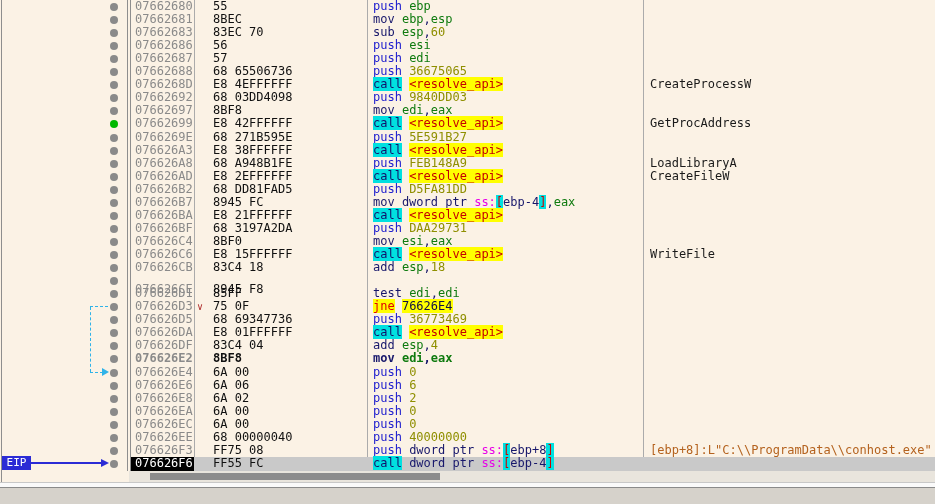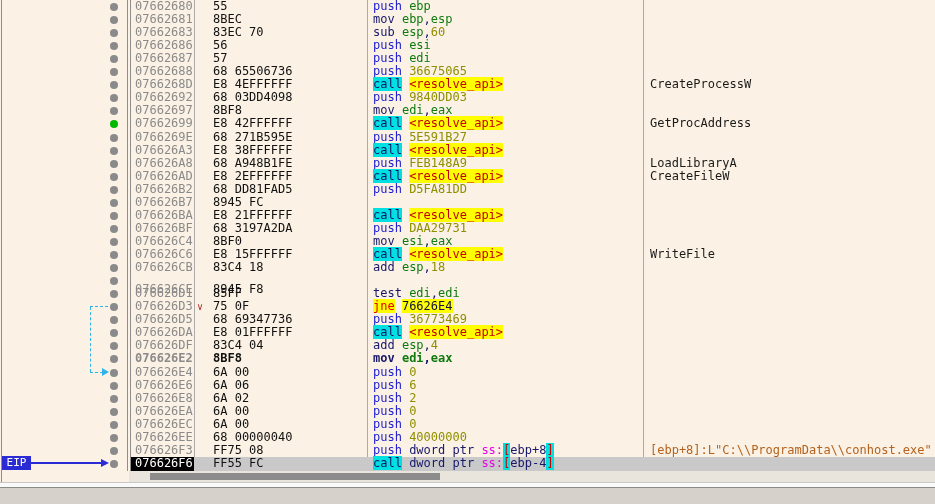--- a/index.html
+++ b/index.html
@@ -75,21 +75,21 @@
       <div class="row" style="top: 65px;"><span class="addr">07662688</span><span class="bytes">68 65506736</span><span class="instr"><span class="tk-mp">push </span><span class="tk-im">36675065</span></span></div>
       <div class="row" style="top: 78px;"><span class="addr">0766268D</span><span class="bytes">E8 4EFFFFFF</span><span class="instr"><span class="tk-ca">call</span><span class="tk-sp"> </span><span class="tk-la">&lt;resolve_api&gt;</span></span><span class="comment">CreateProcessW</span></div>
       <div class="row" style="top: 91px;"><span class="addr">07662692</span><span class="bytes">68 03DD4098</span><span class="instr"><span class="tk-mp">push </span><span class="tk-im">9840DD03</span></span></div>
       <div class="row" style="top: 104px;"><span class="addr">07662697</span><span class="bytes">8BF8</span><span class="instr"><span class="tk-mn">mov </span><span class="tk-rg">edi</span><span class="tk-mn">,</span><span class="tk-rg">eax</span></span></div>
       <div class="row" style="top: 117px;"><span class="addr">07662699</span><span class="bytes">E8 42FFFFFF</span><span class="instr"><span class="tk-ca">call</span><span class="tk-sp"> </span><span class="tk-la">&lt;resolve_api&gt;</span></span><span class="comment">GetProcAddress</span></div>
       <div class="row" style="top: 131px;"><span class="addr">0766269E</span><span class="bytes">68 271B595E</span><span class="instr"><span class="tk-mp">push </span><span class="tk-im">5E591B27</span></span></div>
       <div class="row" style="top: 144px;"><span class="addr">076626A3</span><span class="bytes">E8 38FFFFFF</span><span class="instr"><span class="tk-ca">call</span><span class="tk-sp"> </span><span class="tk-la">&lt;resolve_api&gt;</span></span></div>
       <div class="row" style="top: 157px;"><span class="addr">076626A8</span><span class="bytes">68 A948B1FE</span><span class="instr"><span class="tk-mp">push </span><span class="tk-im">FEB148A9</span></span><span class="comment">LoadLibraryA</span></div>
       <div class="row" style="top: 170px;"><span class="addr">076626AD</span><span class="bytes">E8 2EFFFFFF</span><span class="instr"><span class="tk-ca">call</span><span class="tk-sp"> </span><span class="tk-la">&lt;resolve_api&gt;</span></span><span class="comment">CreateFileW</span></div>
       <div class="row" style="top: 183px;"><span class="addr">076626B2</span><span class="bytes">68 DD81FAD5</span><span class="instr"><span class="tk-mp">push </span><span class="tk-im">D5FA81DD</span></span></div>
-      <div class="row" style="top: 196px;"><span class="addr">076626B7</span><span class="bytes">8945 FC</span></div>
+      <div class="row" style="top: 196px;"><span class="addr">076626B7</span><span class="bytes">8945 FC</span><span class="instr"><span class="tk-mn">mov dword ptr </span><span class="tk-sg">ss:</span><span class="tk-bk">[</span><span class="tk-mn">ebp-4</span><span class="tk-bk">]</span><span class="tk-mn">,</span><span class="tk-rg">eax</span></span></div>
       <div class="row" style="top: 209px;"><span class="addr">076626BA</span><span class="bytes">E8 21FFFFFF</span><span class="instr"><span class="tk-ca">call</span><span class="tk-sp"> </span><span class="tk-la">&lt;resolve_api&gt;</span></span></div>
       <div class="row" style="top: 222px;"><span class="addr">076626BF</span><span class="bytes">68 3197A2DA</span><span class="instr"><span class="tk-mp">push </span><span class="tk-im">DAA29731</span></span></div>
       <div class="row" style="top: 235px;"><span class="addr">076626C4</span><span class="bytes">8BF0</span><span class="instr"><span class="tk-mn">mov </span><span class="tk-rg">esi</span><span class="tk-mn">,</span><span class="tk-rg">eax</span></span></div>
       <div class="row" style="top: 248px;"><span class="addr">076626C6</span><span class="bytes">E8 15FFFFFF</span><span class="instr"><span class="tk-ca">call</span><span class="tk-sp"> </span><span class="tk-la">&lt;resolve_api&gt;</span></span><span class="comment">WriteFile</span></div>
       <div class="row" style="top: 261px;"><span class="addr">076626CB</span><span class="bytes">83C4 18</span><span class="instr"><span class="tk-mn">add </span><span class="tk-rg">esp</span><span class="tk-mn">,</span><span class="tk-im">18</span></span></div>
       <div class="row" style="top: 283px; padding-left: 20px;"><span class="addr">076626CE</span><span class="bytes">8945 F8</span></div>
       <div class="row" style="top: 287px;"><span class="addr">076626D1</span><span class="bytes">85FF</span><span class="instr"><span class="tk-mn">test </span><span class="tk-rg">edi</span><span class="tk-mn">,</span><span class="tk-rg">edi</span></span></div>
       <div class="row" style="top: 300px;"><span class="addr">076626D3</span><span class="jmpind">∨</span><span class="bytes">75 0F</span><span class="instr"><span class="tk-jt">jne</span><span class="tk-sp"> </span><span class="tk-yt">76626E4</span></span></div>
       <div class="row" style="top: 313px;"><span class="addr">076626D5</span><span class="bytes">68 69347736</span><span class="instr"><span class="tk-mp">push </span><span class="tk-im">36773469</span></span></div>
       <div class="row" style="top: 326px;"><span class="addr">076626DA</span><span class="bytes">E8 01FFFFFF</span><span class="instr"><span class="tk-ca">call</span><span class="tk-sp"> </span><span class="tk-la">&lt;resolve_api&gt;</span></span></div>

